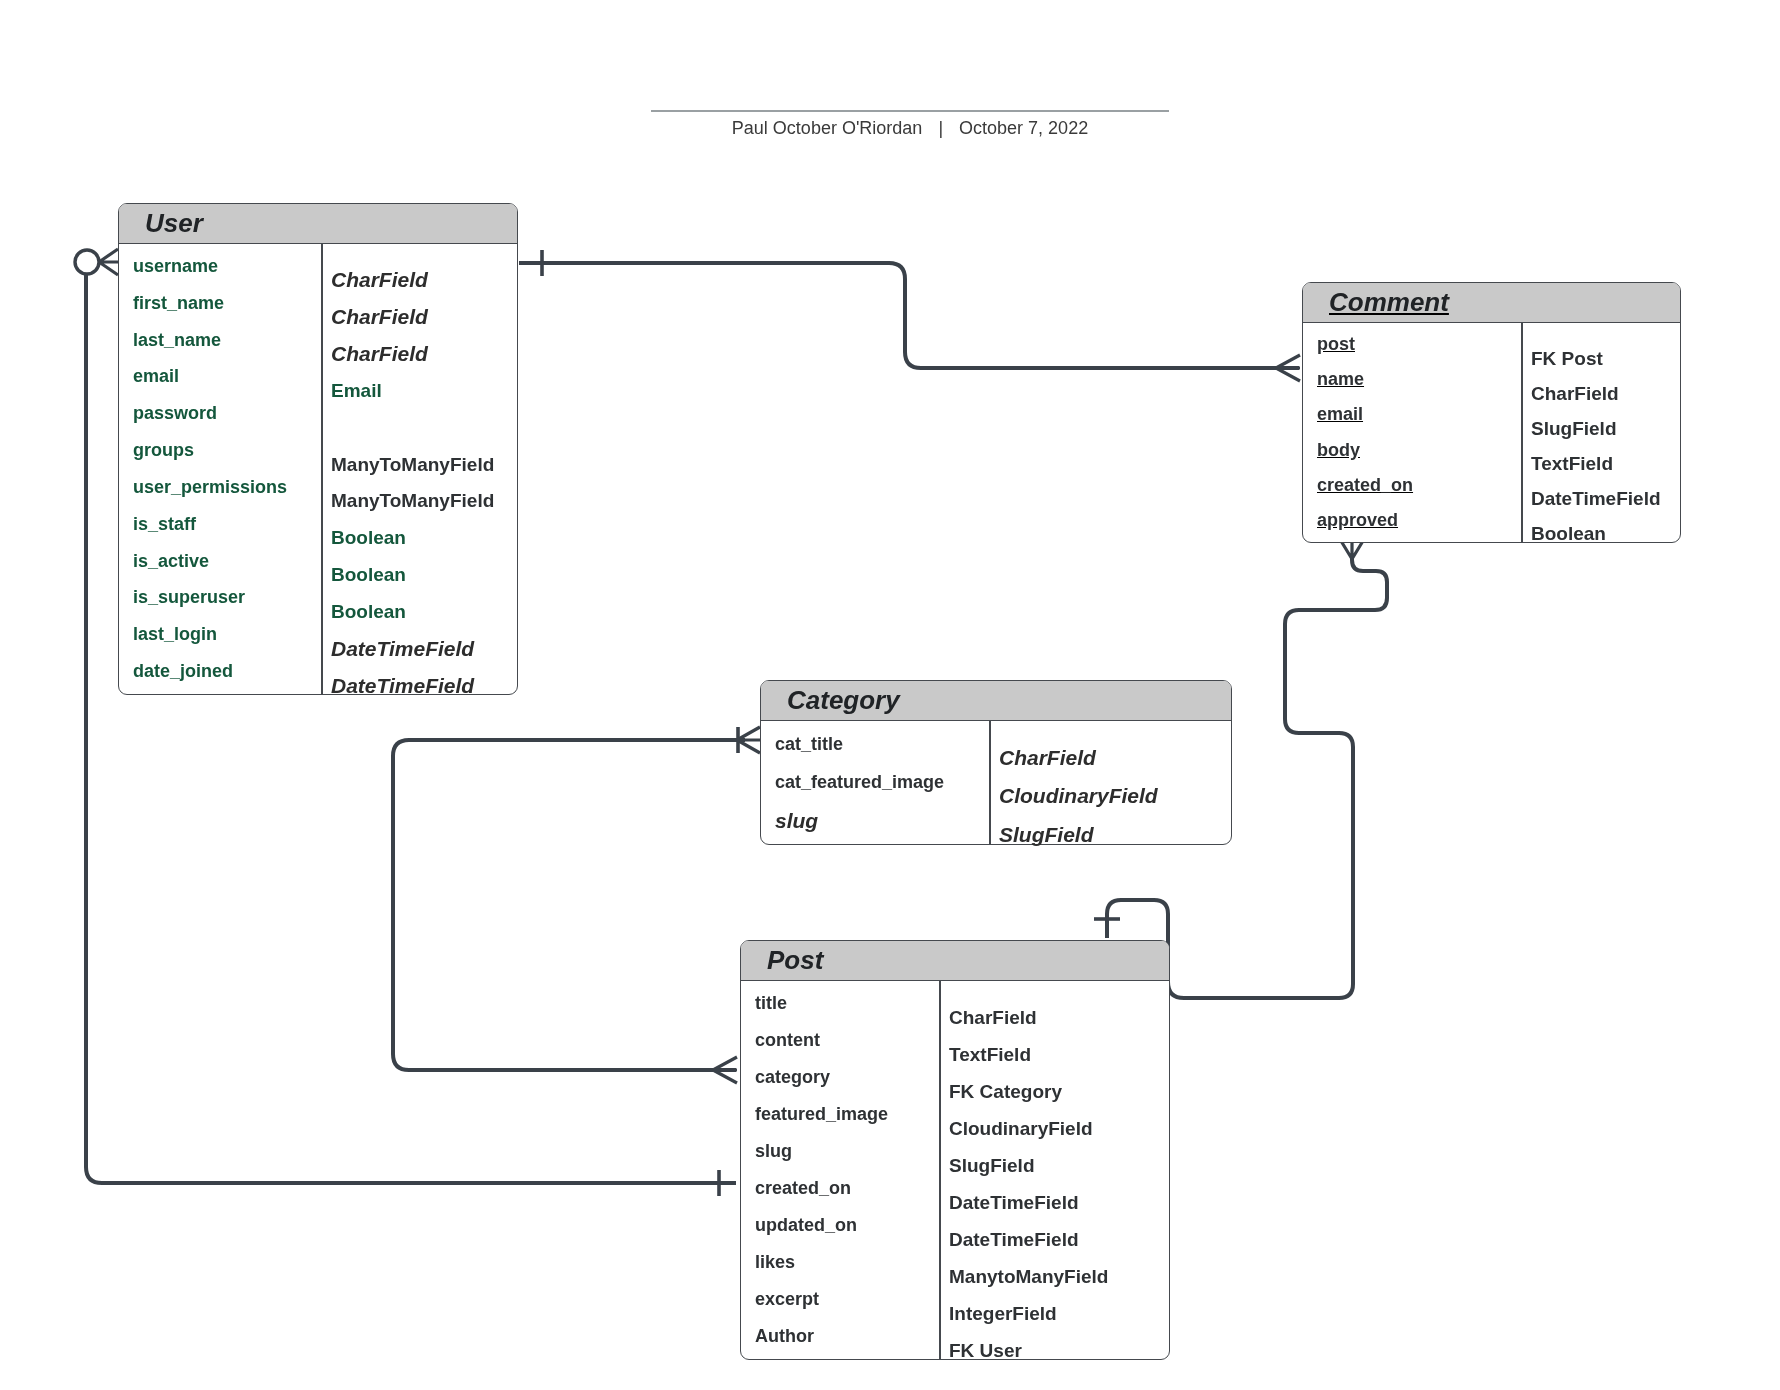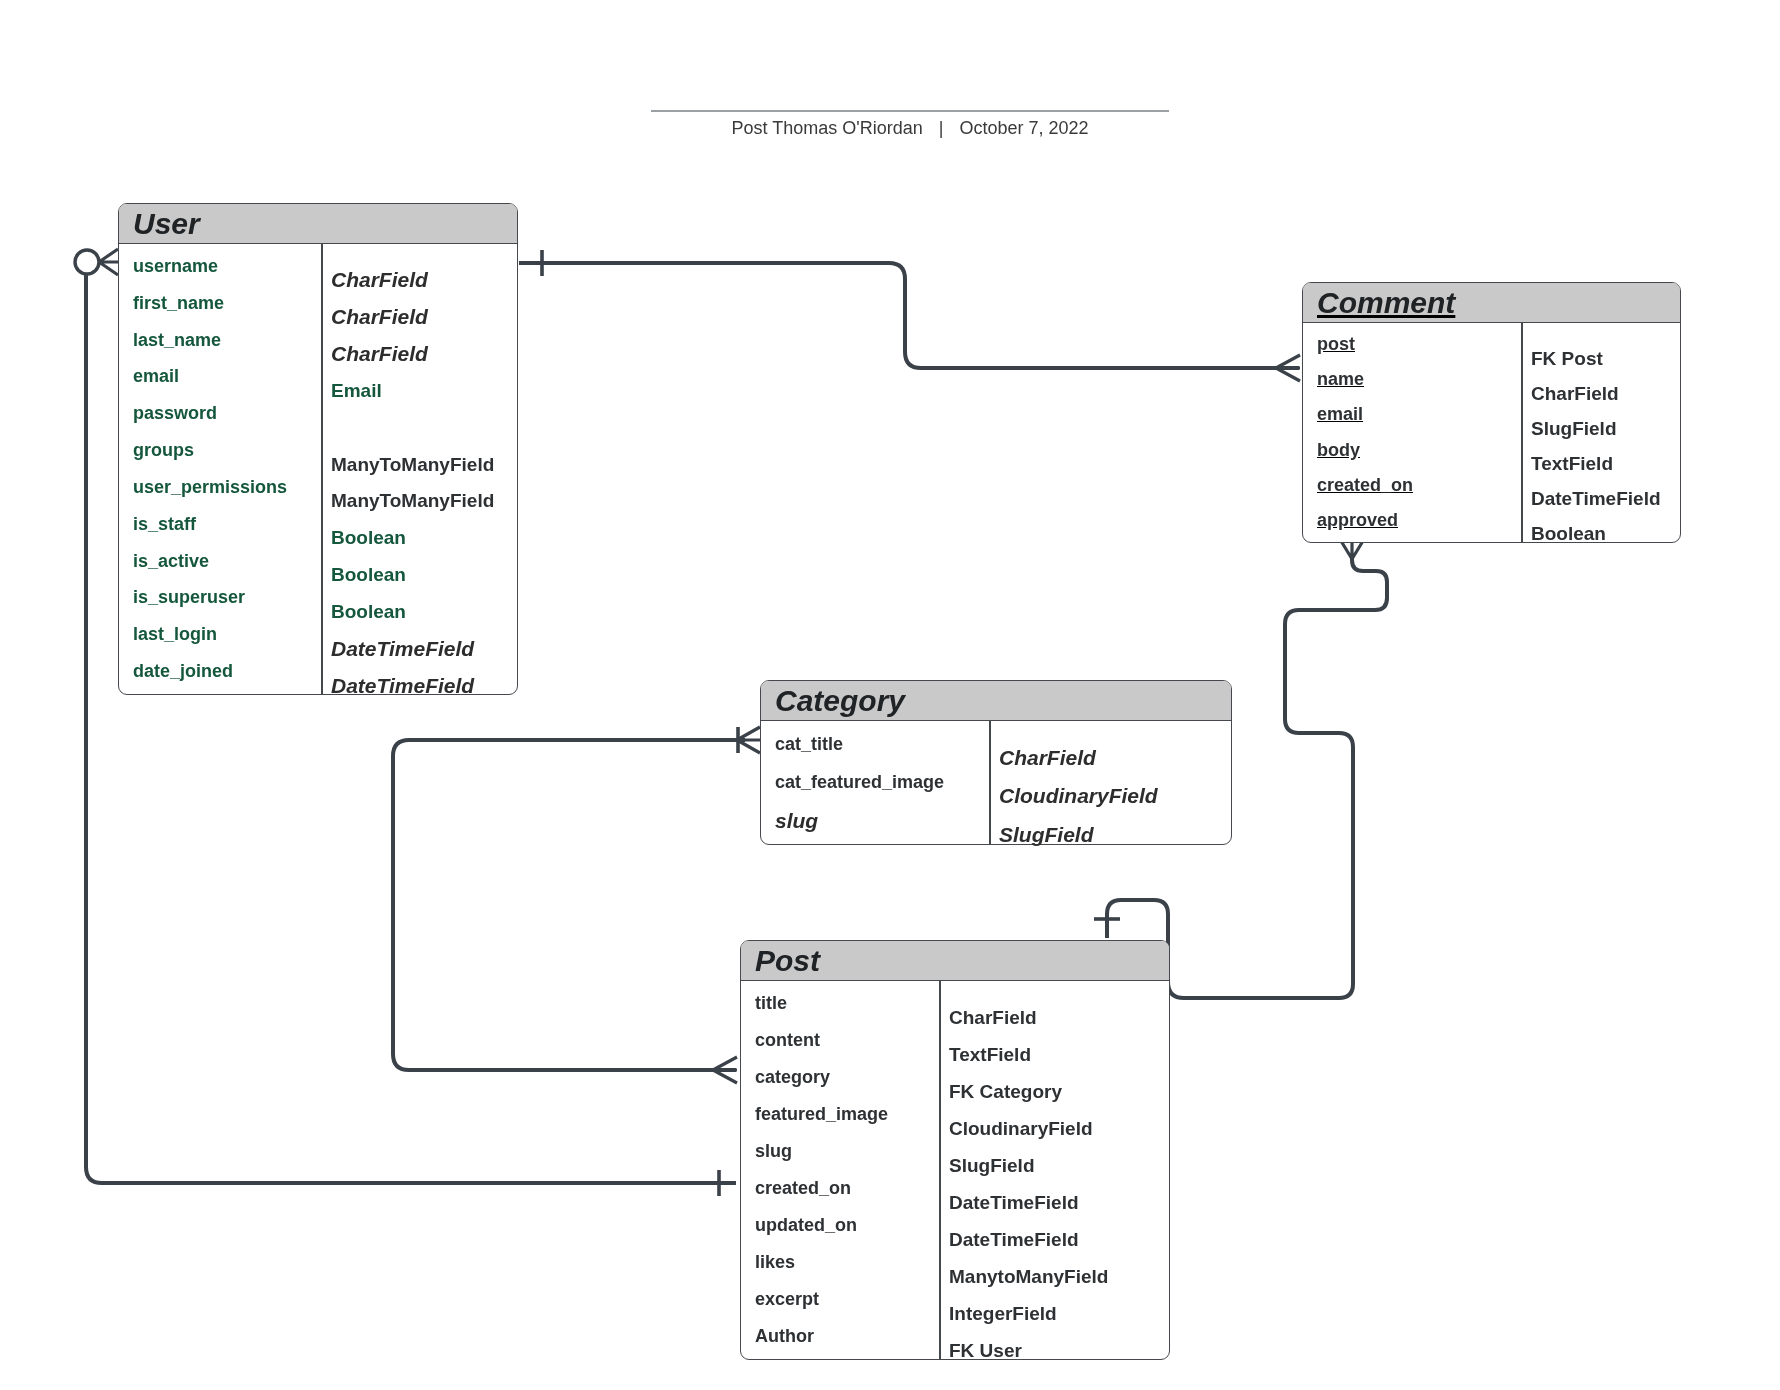--- a/index.html
+++ b/index.html
@@ -27,22 +27,22 @@
   svg.wires path, svg.wires line{stroke:var(--line);fill:none;}
   .wire{stroke-width:4px;}
   .marker{stroke-width:3.2px;}
   .tick{stroke-width:3.6px;}
   circle.zero{stroke:var(--line);stroke-width:3.4px;fill:#ffffff;}
 
   
   .tbl{position:absolute;z-index:2;background:#ffffff;border:1.5px solid var(--border);
        border-radius:9px;box-shadow:0 0 0 0;display:flex;flex-direction:column;}
   .tbl .hd{height:40px;flex:0 0 40px;background:var(--header-bg);border-bottom:1.5px solid var(--border);
-       border-radius:7px 7px 0 0;display:flex;align-items:center;padding-left:14px;
-       font-size:30px;font-weight:bold;font-style:italic;color:var(--header-text);}
+       border-radius:7px 7px 0 0;display:flex;align-items:center;padding-left:26px;
+       font-size:26px;font-weight:bold;font-style:italic;color:var(--header-text);}
   .tbl .bd{position:relative;flex:1;display:flex;flex-direction:column;
        justify-content:space-around;padding:4px 0;}
   .tbl .vdiv{position:absolute;top:0;bottom:0;width:1.5px;background:var(--border);}
   .row{display:flex;align-items:center;flex:1;}
   .field{font-weight:bold;font-size:18px;color:var(--dark);padding-left:14px;}
   .type{font-weight:bold;font-size:19px;color:var(--dark);margin-top:28px;}
   .italic{font-style:italic;font-size:21px;color:#2d2d2d;}
   .green{color:var(--green);}
 
   .tbl-user    {left:118px; top:203px; width:400px; height:492px;}
@@ -55,21 +55,21 @@
   .tbl-post    .vdiv{left:198px;} .tbl-post .type{padding-left:208px;position:absolute;}
 </style>
 </head>
 <body>
 
 <div id="canvas">
 
   <div class="header">
     <div class="rule"></div>
     <div class="subtitle">
-      <span>Post Thomas O'Riordan</span><span style="margin: 0px 10px;">|</span><span>October 7, 2022</span>
+      <span>Paul October O'Riordan</span><span style="margin: 0px 10px;">|</span><span>October 7, 2022</span>
     </div>
   </div>
 
   <svg class="wires" width="1780" height="1390" viewBox="0 0 1780 1390">
 
     <g>
       <circle class="zero" cx="87" cy="262" r="12"></circle>
       <path class="marker" d="M99,262 L118,249 M99,262 L118,262 M99,262 L118,275"></path>
       <path class="wire" d="M86,274 L86,1167 Q86,1183 102,1183 L736,1183"></path>
       <line class="tick" x1="719" y1="1170" x2="719" y2="1196"></line>

